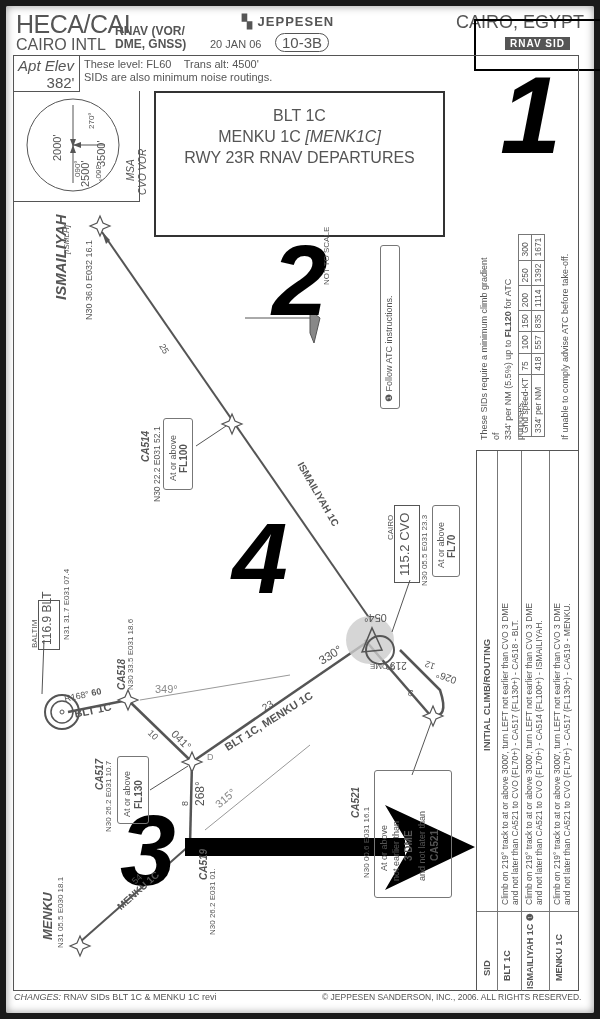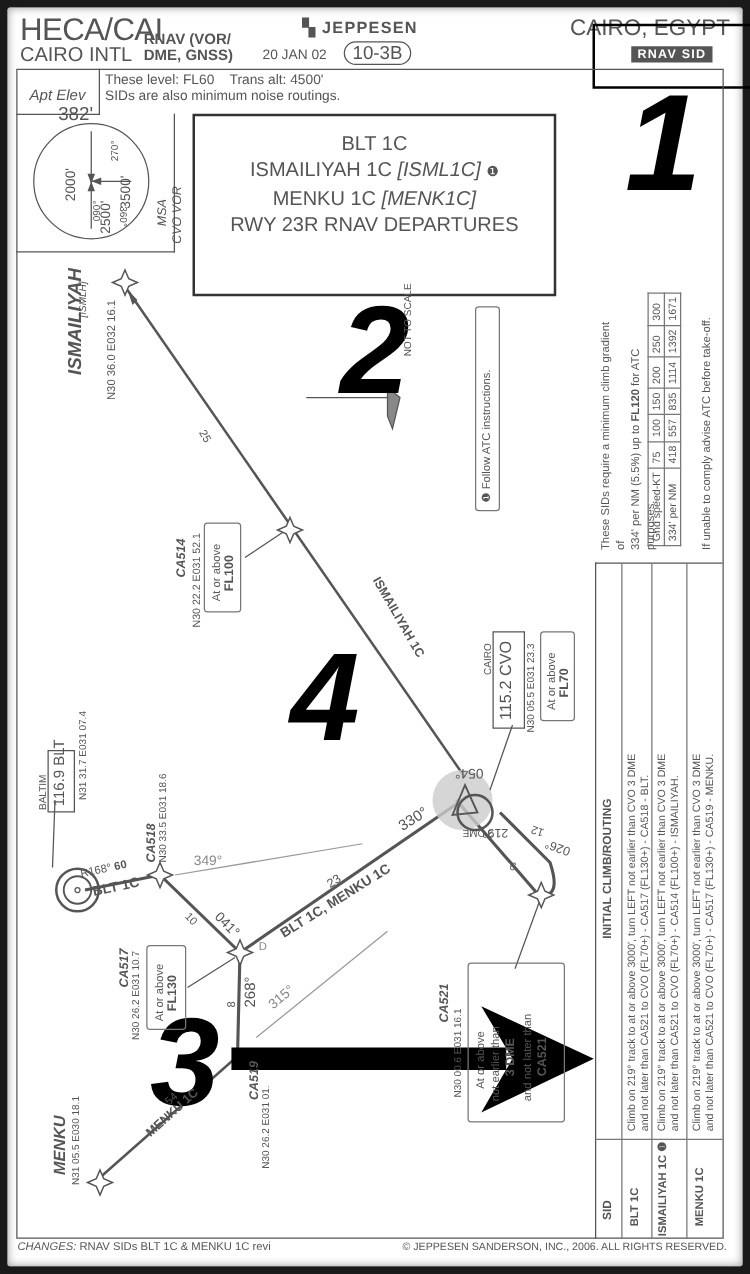--- a/index.html
+++ b/index.html
@@ -9,21 +9,21 @@
   .hdr-name{position:absolute;left:16px;top:36px;font-size:16px;color:#555;}
   .hdr-rnav{position:absolute;left:115px;top:25px;font-size:12px;font-weight:bold;color:#555;line-height:13px;}
   .hdr-brand{position:absolute;left:242px;top:14px;font-size:13px;font-weight:bold;letter-spacing:1px;color:#555;}
   .hdr-date{position:absolute;left:210px;top:38px;font-size:11px;color:#555;}
   .hdr-chart{position:absolute;left:275px;top:33px;font-size:15px;border:1.5px solid #555;border-radius:10px;padding:0 6px;color:#555;}
   .hdr-city{position:absolute;left:456px;top:12px;font-size:18px;color:#555;}
   .hdr-badge{position:absolute;left:505px;top:37px;background:#555;color:#fff;font-size:10px;font-weight:bold;padding:1px 5px;letter-spacing:1px;}
   .anno-box{position:absolute;left:474px;top:19px;width:126px;height:48px;border:2px solid #000;}
   .chart{position:absolute;left:13px;top:55px;width:564px;height:934px;border:1.5px solid #555;}
   .elevbox{position:absolute;left:13px;top:55px;width:66px;height:36px;border-right:1px solid #555;border-bottom:1px solid #555;text-align:center;}
-  .elev-lbl{font-size:12px;font-style:italic;display:block;margin-top:14px;}
+  .elev-lbl{font-size:15px;font-style:italic;display:block;margin-top:2px;}
   .elev-val{font-size:15px;display:block;padding-left:29px;}
   .trans{position:absolute;left:84px;top:58px;font-size:11px;line-height:13px;color:#555;}
   .msabox{position:absolute;left:13px;top:91px;width:126px;height:110px;border-right:1px solid #555;border-bottom:1px solid #555;}
   .titlebox{position:absolute;left:154px;top:91px;width:287px;height:142px;border:2px solid #333;text-align:center;color:#555;}
   .titlebox div{font-size:16px;line-height:21px;}
   .titlebox .l1{margin-top:12px;}
   .titlebox .it{font-style:italic;}
   .titlebox .small{font-size:11px;line-height:14px;}
   .rot{position:absolute;transform-origin:0 0;transform:rotate(-90deg);white-space:nowrap;}
   .big{position:absolute;font-weight:bold;font-style:italic;color:#000;font-family:"Liberation Sans",sans-serif;}
@@ -37,21 +37,21 @@
 
 <div class="frame"></div>
 
 <div class="hdr-id">HECA/CAI</div>
 <div class="hdr-name">CAIRO INTL</div>
 <div class="hdr-rnav">
   <div>RNAV (VOR/</div>
   <div>DME, GNSS)</div>
 </div>
 <div class="hdr-brand"><span>▚ </span><span>JEPPESEN</span></div>
-<div class="hdr-date">20 JAN 02</div>
+<div class="hdr-date">20 JAN 06</div>
 <div class="hdr-chart">10-3B</div>
 <div class="hdr-city">CAIRO, EGYPT</div>
 <div class="hdr-badge">RNAV SID</div>
 <div class="anno-box"></div>
 
 <div class="chart"></div>
 
 <div class="elevbox">
   <span class="elev-lbl">Apt Elev</span>
   <span class="elev-val">382'</span>
@@ -76,21 +76,20 @@
   <div class="rot" style="left:90px;top:74px;font-size:8px;transform:rotate(90deg);">360°</div>
   <div class="rot" style="left:38px;top:70px;font-size:11px;">2000'</div>
   <div class="rot" style="left:82px;top:76px;font-size:11px;">3500'</div>
   <div class="rot" style="left:66px;top:96px;font-size:11px;">2500'</div>
   <div class="rot" style="left:112px;top:90px;font-size:10px;font-style:italic;">MSA</div>
   <div class="rot" style="left:124px;top:104px;font-size:10px;font-style:italic;">CVO VOR</div>
 </div>
 
 <div class="titlebox">
   <div class="l1">BLT 1C</div>
-  <div><span>ISMAILIYAH 1C</span> <span class="it">[ISML1C]</span> <span style="font-size:11px">❶</span></div>
   <div><span>MENKU 1C</span> <span class="it">[MENK1C]</span></div>
   <div>RWY 23R RNAV DEPARTURES</div>
 </div>
 
 <svg style="position:absolute;left:0;top:0;" width="600" height="1019">
 
   <line x1="102" y1="232" x2="372" y2="622" stroke="#555" stroke-width="2"></line>
   <polygon points="102,232 106,244 110,240" fill="#555"></polygon>
 
   <line x1="68" y1="712" x2="128" y2="700" stroke="#555" stroke-width="2.5"></line>

